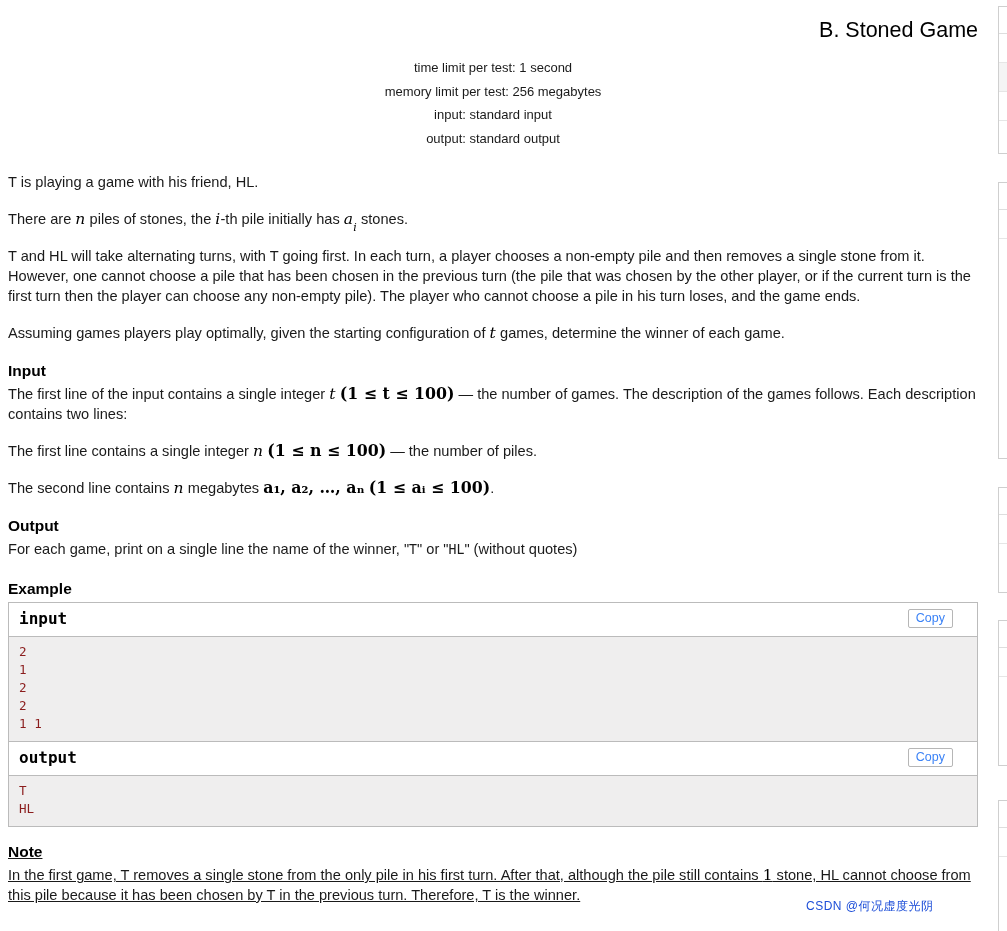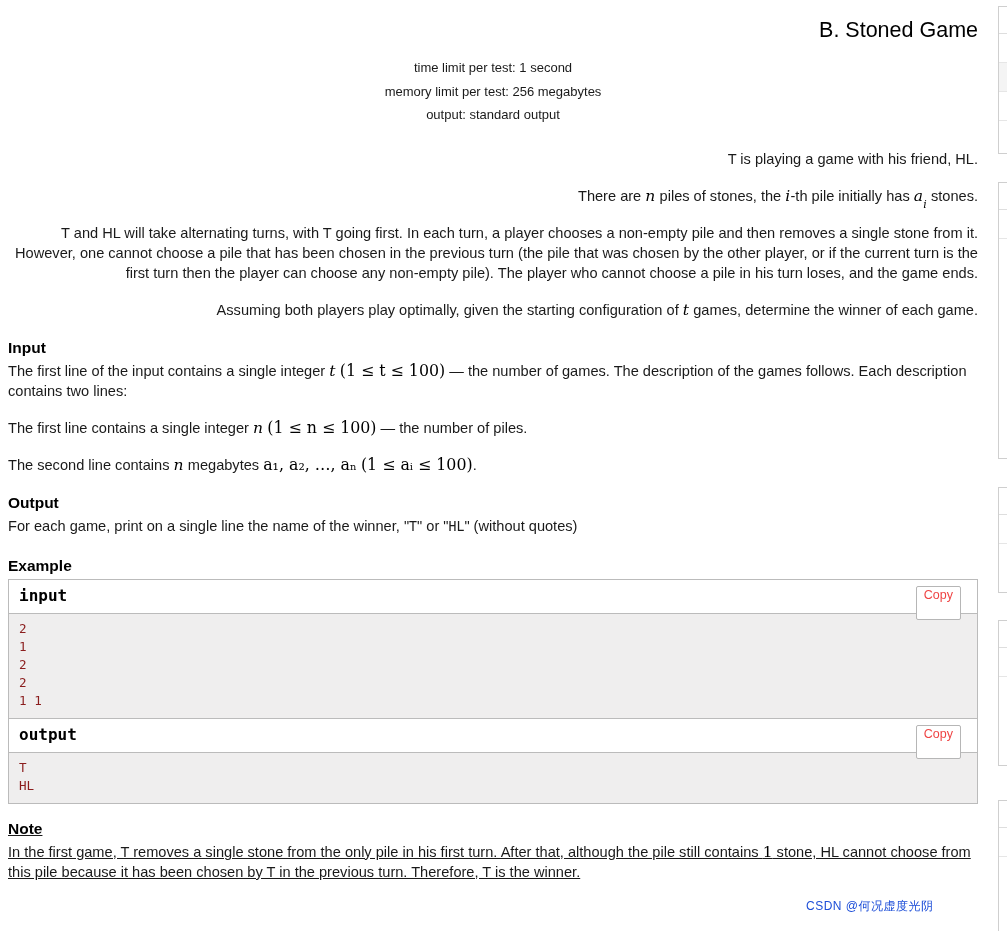--- a/index.html
+++ b/index.html
@@ -40,21 +40,20 @@
     text-align: right;
   }
   .prop {
     font-size: 13px;
     line-height: 23.5px;
     color: #1a1a1a;
   }
 
   .legend {
     margin-top: 22px;
-    text-align: right;
   }
   p.para {
     font-size: 14.6px;
     line-height: 20px;
     margin: 0 0 17px 0;
     color: #1a1a1a;
   }
 
   
   .mj {
@@ -75,20 +74,21 @@
     font-style: italic;
     line-height: 0;
     position: relative;
     bottom: -0.28em;
   }
   .mj-grp {
     font-family: "DejaVu Serif", "Liberation Serif", serif;
     font-size: 15.8px;
     color: #000;
     white-space: nowrap;
+    font-weight: bold;
   }
   .tt {
     font-family: "DejaVu Sans Mono", "Liberation Mono", monospace;
     font-size: 13.2px;
   }
 
   .section-title {
     font-size: 15.5px;
     font-weight: bold;
     margin: 0 0 2px 0;
@@ -114,30 +114,30 @@
     border-bottom: 1px solid #bbb;
     padding: 6px 10px 7px 10px;
     font-family: "DejaVu Sans Mono", "Liberation Mono", monospace;
     font-size: 16px;
     font-weight: bold;
     color: #000;
     line-height: 20px;
   }
   .copy-btn {
     position: absolute;
-    right: 16px;
+    right: 24px;
     top: 6px;
     font-family: "Liberation Sans", sans-serif;
     font-size: 12.5px;
     font-weight: normal;
-    color: #ef4444;
+    color: #3b82f6;
     background: #fff;
     border: 1px solid #b6b6b6;
     border-radius: 2px;
-    padding: 1px 7px 16px 7px;
+    padding: 1px 7px 1px 7px;
     line-height: 15px;
     cursor: pointer;
   }
   .io-body {
     background: #efeeee;
     padding: 6px 10px 8px 10px;
     font-family: "DejaVu Sans Mono", "Liberation Mono", monospace;
     font-size: 12.6px;
     line-height: 18px;
     color: #8b1d1d;
@@ -187,31 +187,32 @@
 </style>
 </head>
 <body>
 
 <div class="problem-statement">
 
   <div class="header">
     <div class="title">B. Stoned Game</div>
     <div class="prop">time limit per test: 1 second</div>
     <div class="prop">memory limit per test: 256 megabytes</div>
+    <div class="prop">input: standard input</div>
     <div class="prop">output: standard output</div>
   </div>
 
   <div class="legend">
     <p class="para">T is playing a game with his friend, HL.</p>
 
     <p class="para"><span>There are </span><span class="mj">n</span><span> piles of stones, the </span><span class="mj">i</span><span>-th pile initially has </span><span class="mj"><span>a</span><sub>i</sub></span><span> stones.</span></p>
 
     <p class="para">T and HL will take alternating turns, with T going first. In each turn, a player chooses a non-empty pile and then removes a single stone from it. However, one cannot choose a pile that has been chosen in the previous turn (the pile that was chosen by the other player, or if the current turn is the first turn then the player can choose any non-empty pile). The player who cannot choose a pile in his turn loses, and the game ends.</p>
 
-    <p class="para"><span>Assuming both players play optimally, given the starting configuration of </span><span class="mj">t</span><span> games, determine the winner of each game.</span></p>
+    <p class="para"><span>Assuming games players play optimally, given the starting configuration of </span><span class="mj">t</span><span> games, determine the winner of each game.</span></p>
   </div>
 
   <div class="input-specification">
     <div class="section-title">Input</div>
 
     <p class="para"><span>The first line of the input contains a single integer </span><span class="mj">t</span> <span class="mj-grp">(1 ≤ t ≤ 100)</span><span> — the number of games. The description of the games follows. Each description contains two lines:</span></p>
 
     <p class="para"><span>The first line contains a single integer </span><span class="mj">n</span> <span class="mj-grp">(1 ≤ n ≤ 100)</span><span> — the number of piles.</span></p>
 
     <p class="para"><span>The second line contains </span><span class="mj">n</span><span> megabytes </span><span class="mj-grp">a₁, a₂, …, aₙ</span> <span class="mj-grp">(1 ≤ aᵢ ≤ 100)</span><span>.</span></p>

